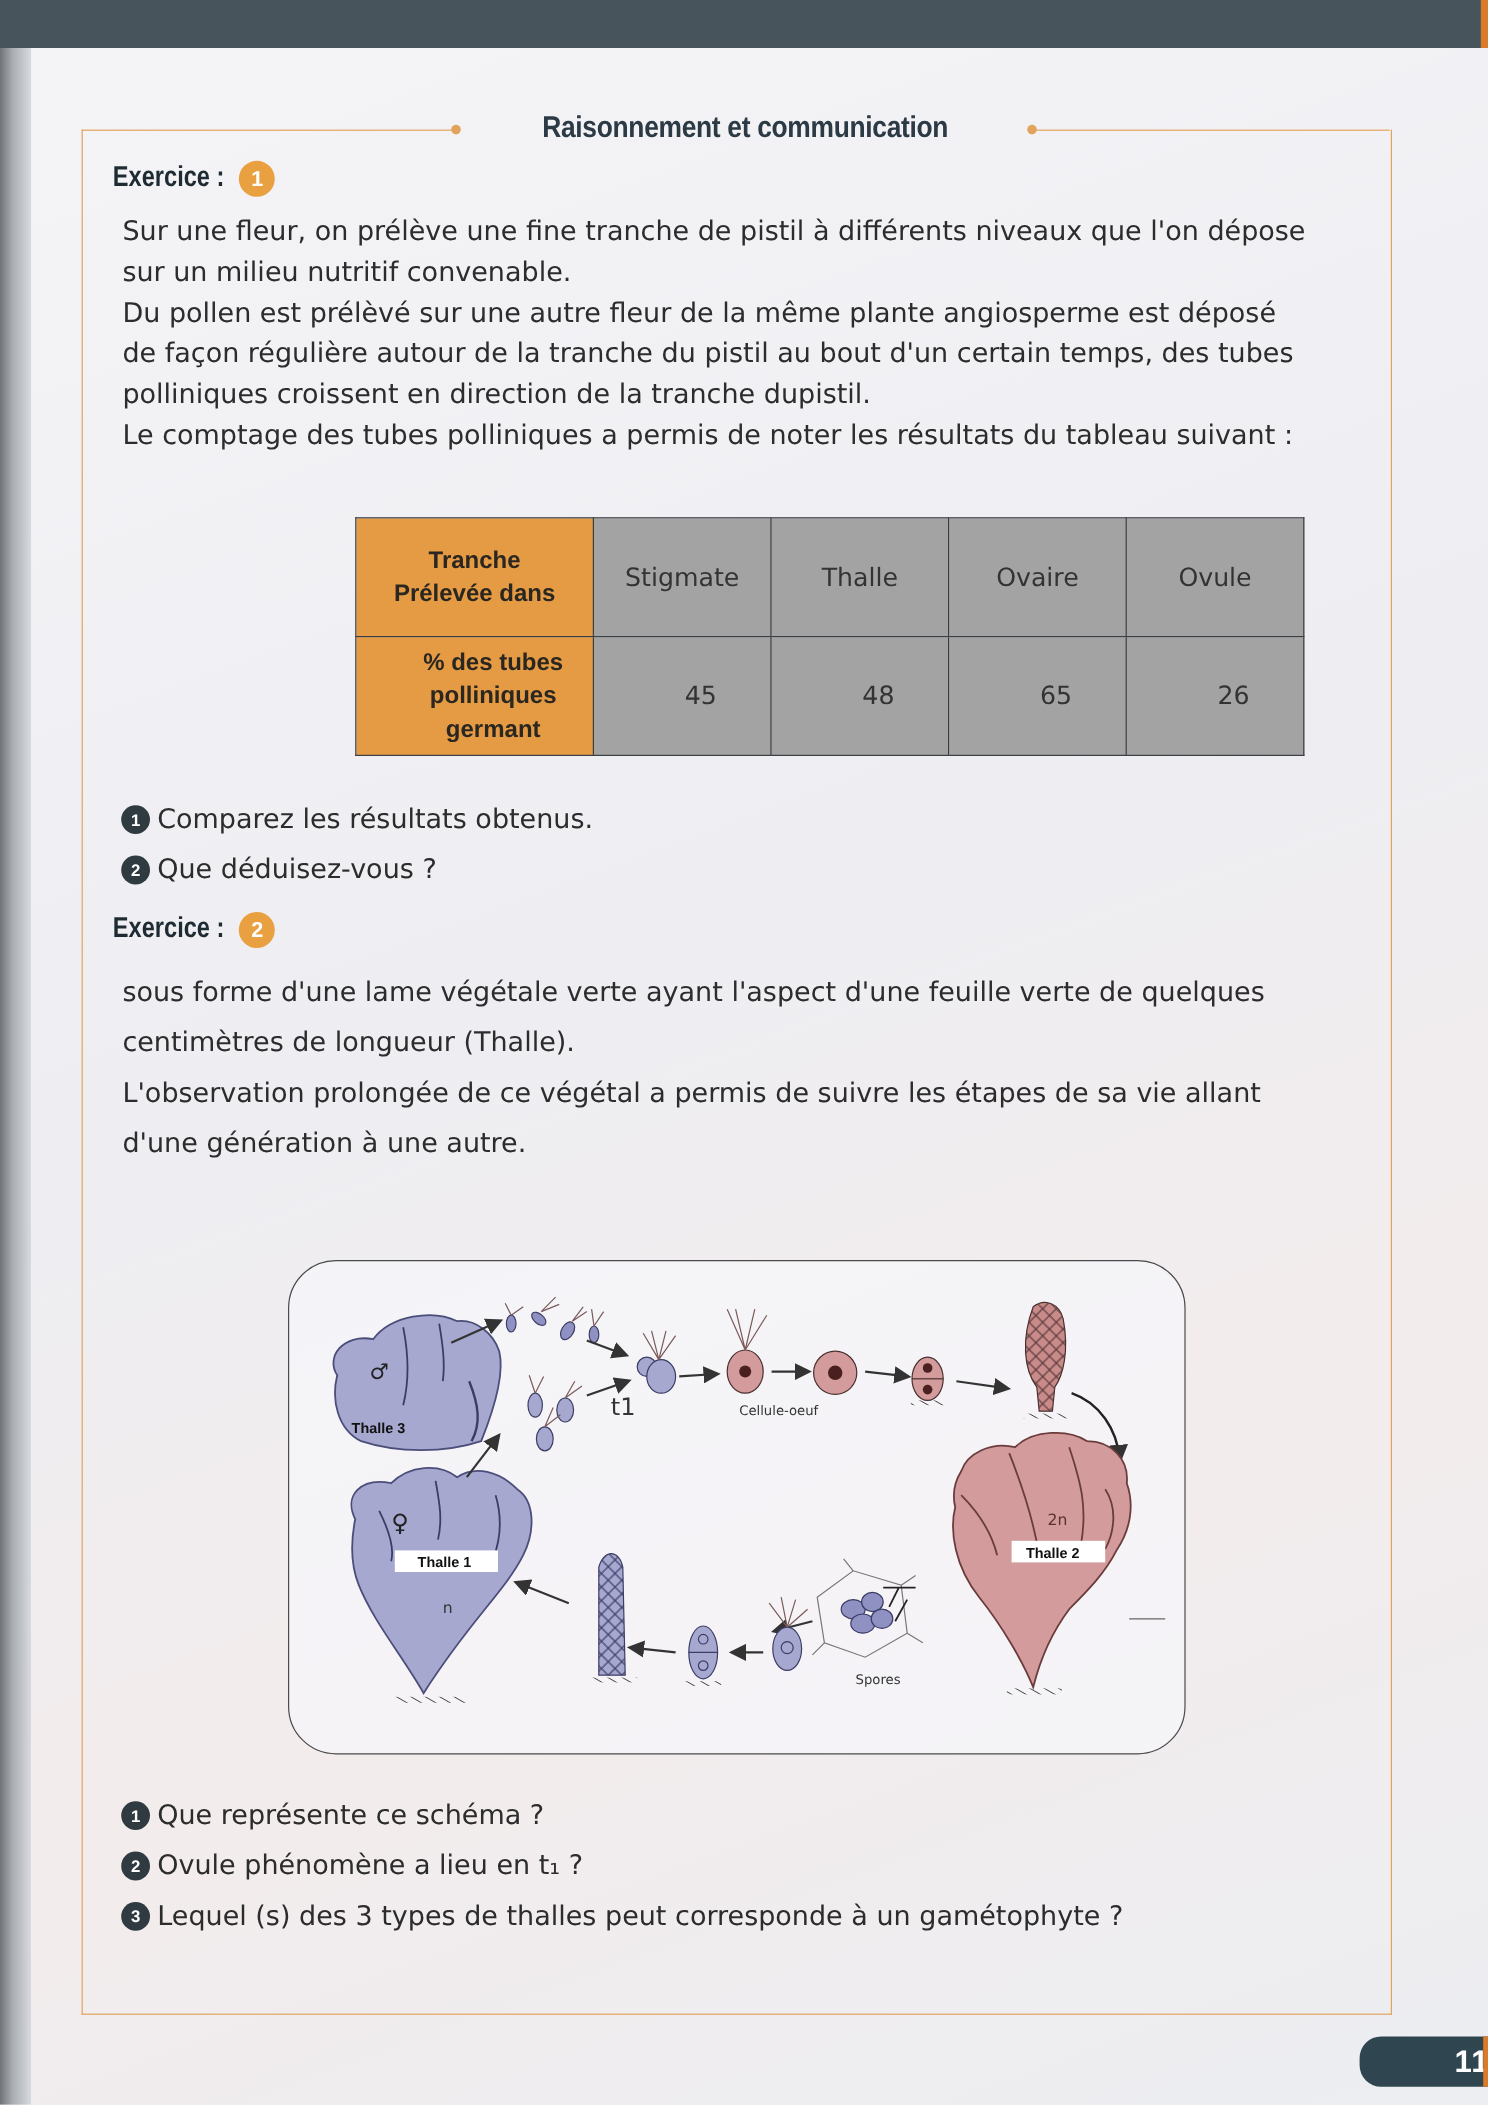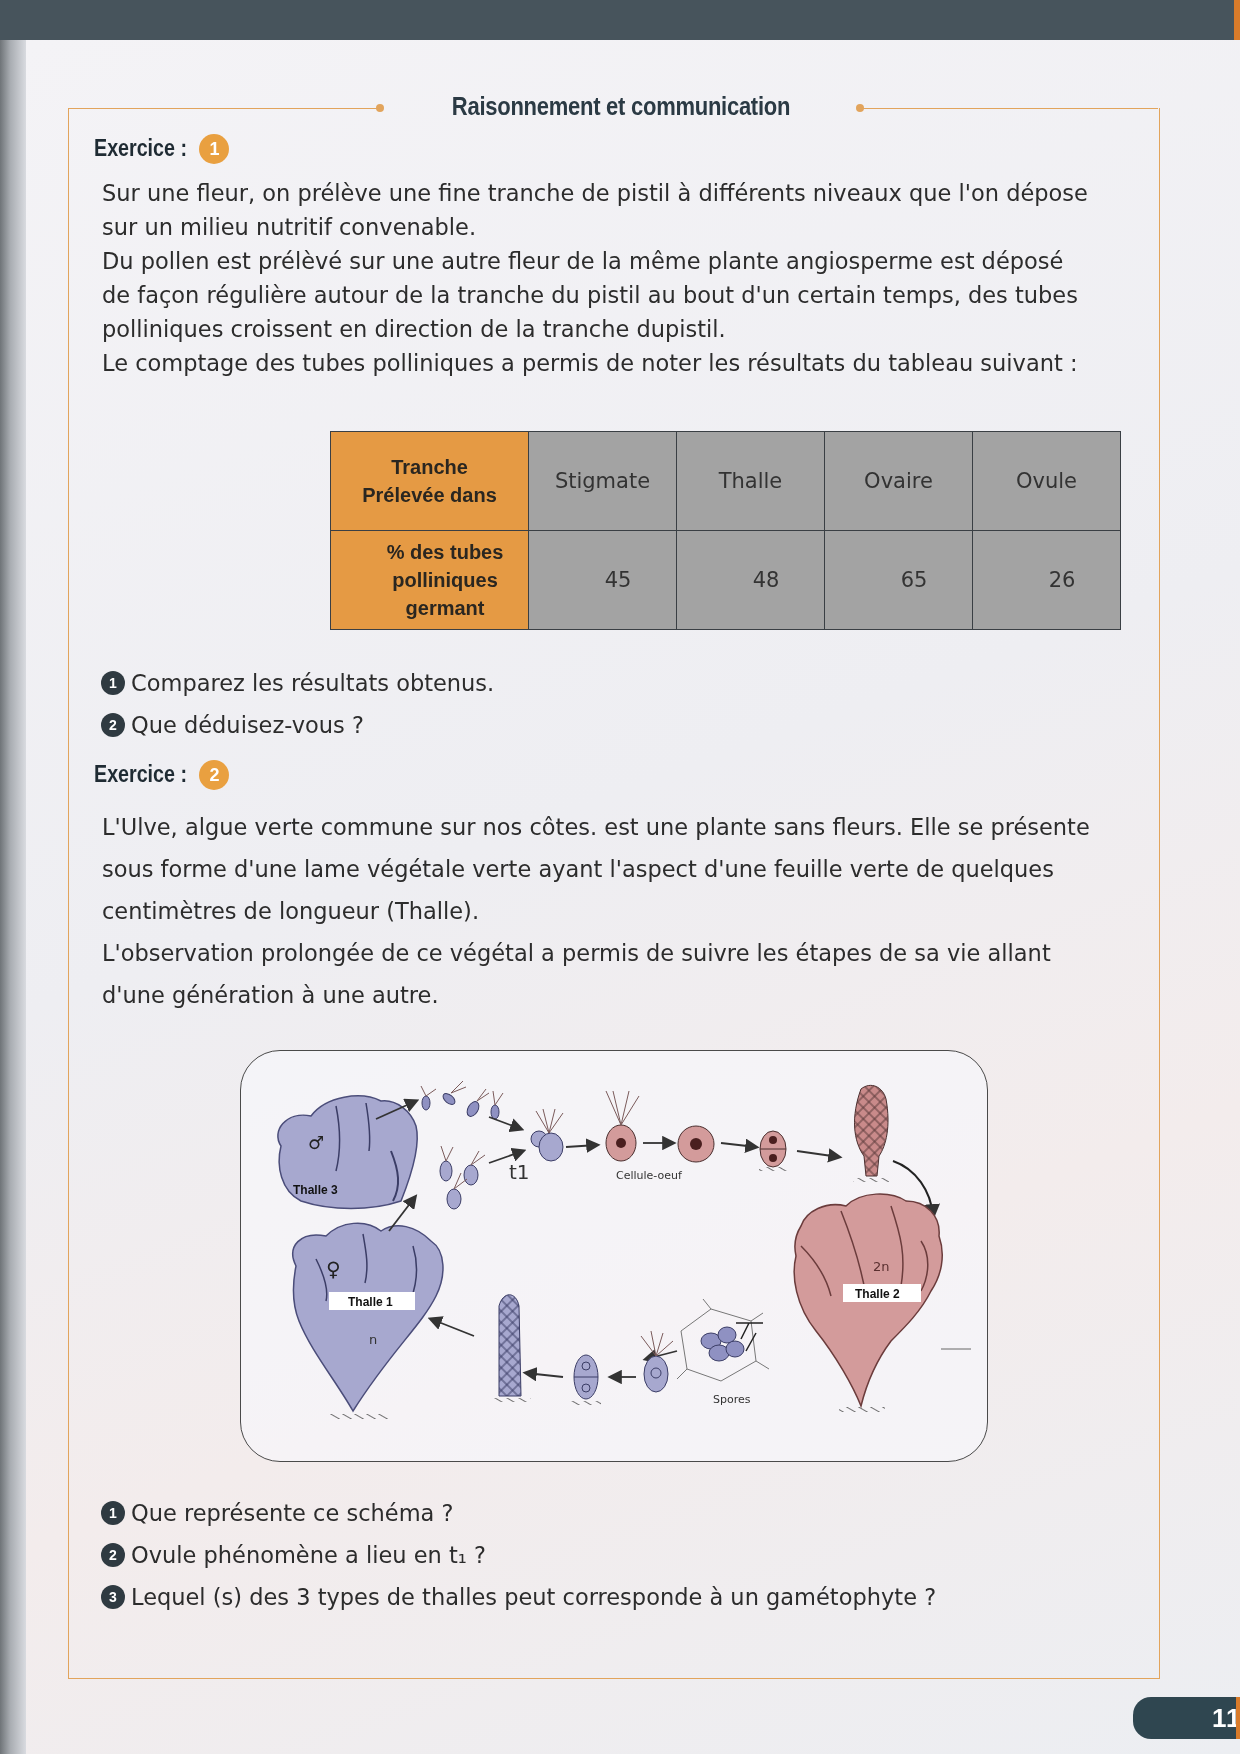--- a/index.html
+++ b/index.html
@@ -28,21 +28,21 @@
 
   .ex-head { position: absolute; left: 94px; display: flex; align-items: flex-start; gap: 6px;
     font-family: "Liberation Sans", sans-serif; font-weight: bold; font-size: 24px; color: #1f2b33; }
   .ex-head .lbl { transform: scaleX(0.82); transform-origin: left center; display: inline-block; margin-right: -14px; }
   .ex-num { display: inline-flex; align-items: center; justify-content: center; width: 30px; height: 30px;
     border-radius: 50%; background: #e9a040; color: #fff; font-size: 18px; font-weight: bold; }
 
   .para { position: absolute; left: 102px; width: 1040px; font-size: 22.5px; color: #2c2c2c; line-height: 34px; }
   .para p { margin: 0; }
 
-  table.data { position: absolute; left: 296px; top: 431px; border-collapse: collapse; margin-left: 34px; }
+  table.data { position: absolute; left: 296px; top: 431px; border-collapse: collapse; }
   table.data td { border: 1.5px solid #3a3f44; background: #a3a3a3; text-align: center;
     font-size: 21px; color: #333; width: 114px; }
   table.data td.hdr { background: #e59a44; width: 164px; font-family: "Liberation Sans", sans-serif;
     font-weight: bold; font-size: 20px; color: #2a2620; line-height: 28px; }
   table.data tr.r1 td { height: 96px; }
   table.data tr.r2 td { height: 96px; padding-left: 32px; }
 
   .q { position: absolute; left: 101px; display: flex; align-items: center; gap: 6px; font-size: 22.5px; color: #2c2c2c; }
   .qn { display: inline-flex; align-items: center; justify-content: center; width: 24px; height: 24px;
     border-radius: 50%; background: #2f3a41; color: #fff; font-size: 14px; font-weight: bold;
@@ -120,21 +120,20 @@
   <span class="qn">2</span>
   <span>Que déduisez-vous ?</span>
 </div>
 
 <div class="ex-head" style="top:760px">
   <span class="lbl">Exercice :</span>
   <span class="ex-num">2</span>
 </div>
 
 <div class="para" style="top:806px; line-height:42px;">
-  <p>L'Ulve, algue verte commune sur nos côtes. est une plante sans fleurs. Elle se présente</p>
   <p>sous forme d'une lame végétale verte ayant l'aspect d'une  feuille verte de quelques</p>
   <p>centimètres de longueur (Thalle).</p>
   <p>L'observation prolongée de ce végétal a permis de suivre les étapes de sa vie allant</p>
   <p>d'une génération à une autre.</p>
 </div>
 
 <div class="diagram">
   <svg width="746" height="410" viewBox="0 0 746 410">
     <defs>
       <marker id="ah" markerWidth="8" markerHeight="8" refX="6" refY="4" orient="auto">

